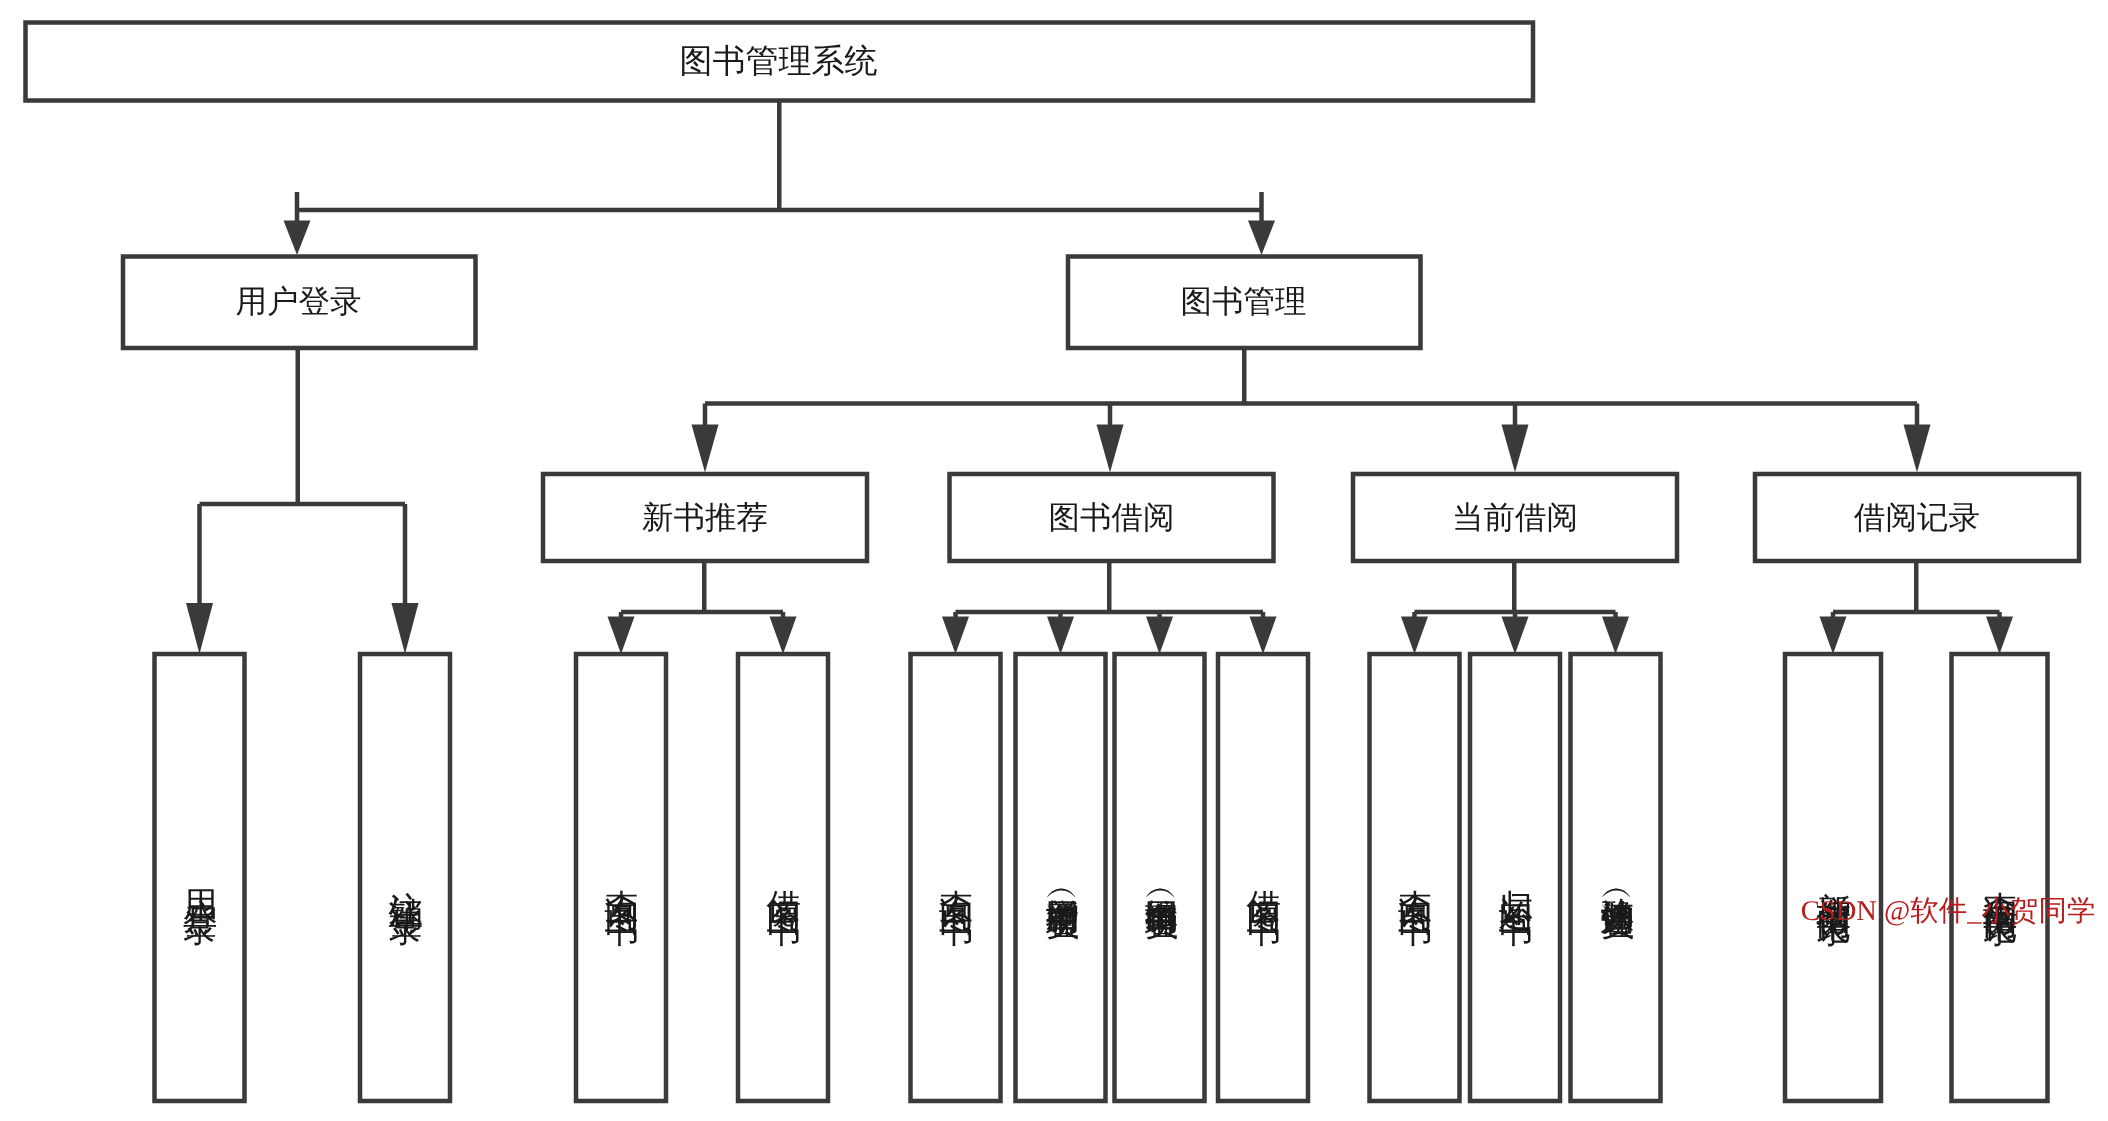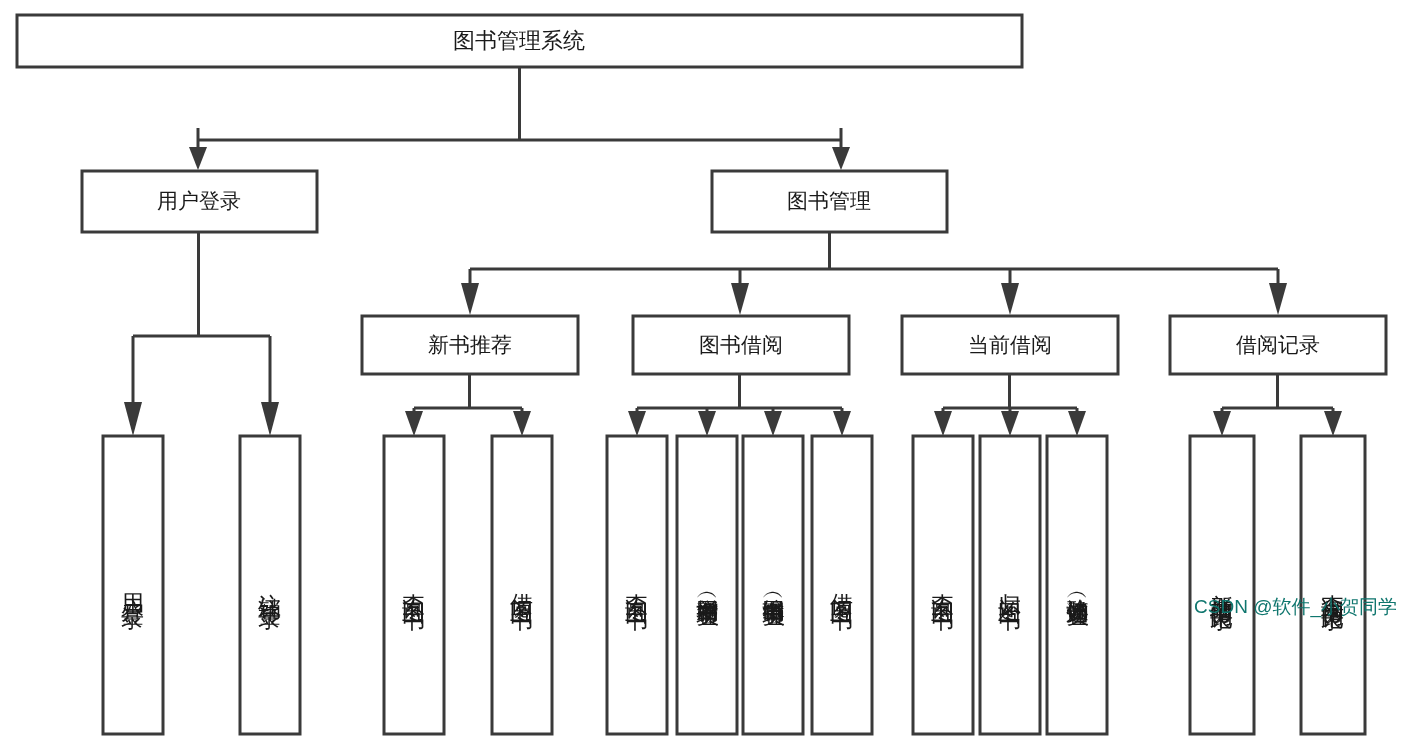--- a/index.html
+++ b/index.html
@@ -72,23 +72,23 @@
     line-height: 1.22;
     letter-spacing: 5px;
     color: #1a1a1a;
     white-space: nowrap;
     text-align: center;
   }
   .watermark {
     position: absolute;
     right: 8px;
     bottom: 4px;
-    font-family: Liberation Sans, sans-serif;
+    font-family: Liberation Serif, serif;
     font-size: 19px;
-    color: #0f766e;
+    color: #b91c1c;
     white-space: nowrap;
     pointer-events: none;
   }
 </style>
 </head>
 <body>
 
 <div id="diagram-root">
 
   <svg class="diagram-canvas" viewBox="0 0 1405 747" xmlns="http://www.w3.org/2000/svg">

